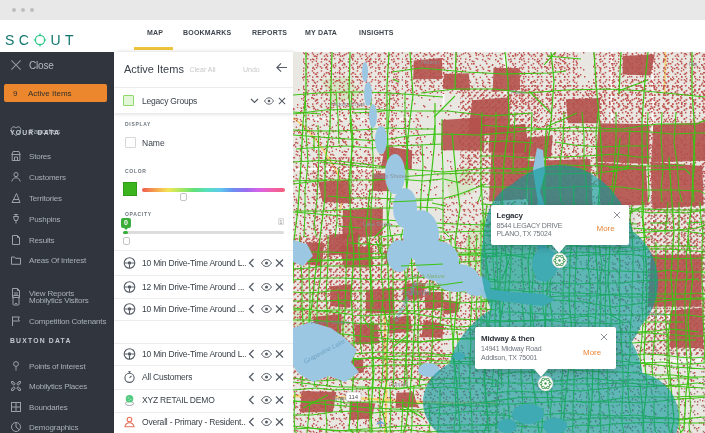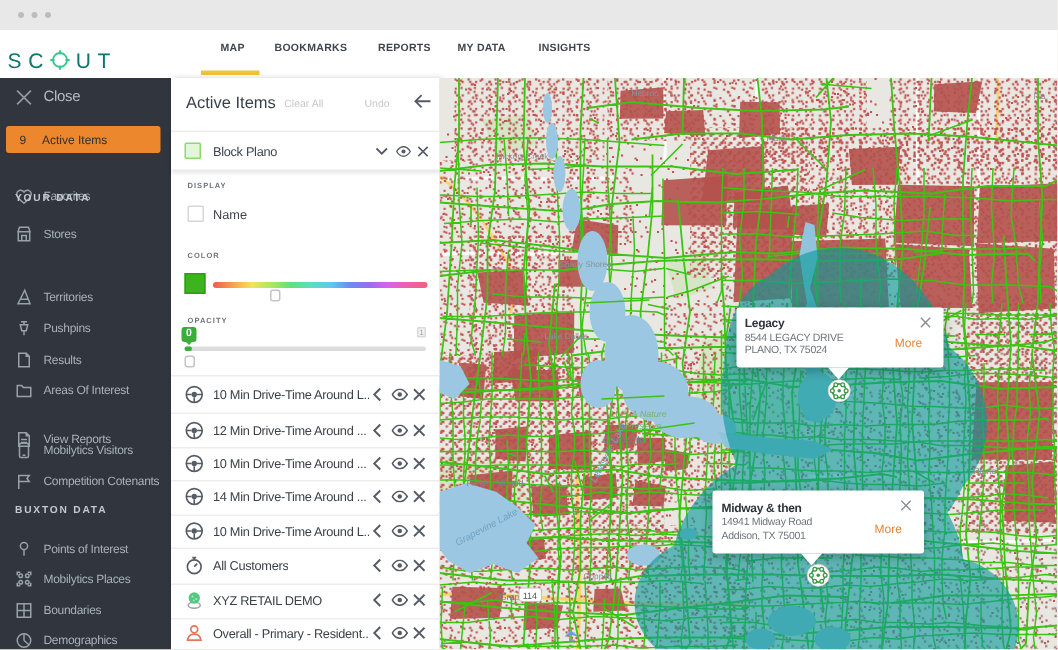--- a/index.html
+++ b/index.html
@@ -104,20 +104,27 @@
           <path d="M6 10.5C3.2 8.4 1.2 6.6 1.2 4.4 1.2 2.9 2.4 1.8 3.8 1.8 4.7 1.8 5.5 2.3 6 3.1 6.5 2.3 7.3 1.8 8.2 1.8 9.6 1.8 10.8 2.9 10.8 4.4 10.8 6.6 8.8 8.4 6 10.5Z"></path>
         </svg>
         <span class="lb">Favorites</span>
       </div>
       <div class="srow" style="top:94px;">
         <svg class="ic" width="12" height="12" viewBox="0 0 12 12" fill="none" stroke="#9aa1a9" stroke-width="1">
           <path d="M1.5 4.5h9M2 4.5L3 1.5h6l1 3M2.2 4.5v6h7.6v-6M4.5 10.5V7h3v3.5"></path>
         </svg>
         <span class="lb">Stores</span>
       </div>
+      <div class="srow" style="top:115px;">
+        <svg class="ic" width="12" height="12" viewBox="0 0 12 12" fill="none" stroke="#9aa1a9" stroke-width="1">
+          <circle cx="6" cy="3.6" r="2.1"></circle>
+          <path d="M1.8 10.5c.5-2.6 2.1-3.7 4.2-3.7s3.7 1.1 4.2 3.7"></path>
+        </svg>
+        <span class="lb">Customers</span>
+      </div>
       <div class="srow" style="top:136px;padding-left:46px;">
         <svg class="ic" width="12" height="12" viewBox="0 0 12 12" fill="none" stroke="#9aa1a9" stroke-width="1">
           <path d="M2 10.5L6.5 1.5 10 10.5H2Z M4 7.5h5"></path>
         </svg>
         <span class="lb">Territories</span>
       </div>
       <div class="srow" style="top:157px;">
         <svg class="ic" width="12" height="12" viewBox="0 0 12 12" fill="none" stroke="#9aa1a9" stroke-width="1">
           <path d="M4 1.5h4M6 1.5v2M3.5 3.5h5l-1 4h-3zM6 7.5v3"></path>
         </svg>
@@ -196,21 +203,21 @@
   <div id="panel">
     <div id="ptitle">Active Items</div>
     <span class="plink" style="left:75.5px">Clear All</span>
     <span class="plink" style="left:129px">Undo</span>
     <svg id="backarrow" viewBox="0 0 14 12">
         <path d="M13 6H2M6.5 1.5L2 6l4.5 4.5" fill="none" stroke="#555c65" stroke-width="1.3"></path>
       </svg>
     <div class="sep" style="top:35px"></div>
     <div id="bgrow">
       <span class="cb"></span>
-        <span class="lb">Block Plano</span>
+        <span class="lb">Legacy Groups</span>
       <svg class="rowicons" style="left:136px" width="9" height="6" viewBox="0 0 9 6">
           <path d="M1 1l3.5 3.5L8 1" fill="none" stroke="#555c65" stroke-width="1.2"></path>
         </svg>
       <svg class="rowicons" style="left:150px" width="10" height="8" viewBox="0 0 11 8">
           <path d="M0.5 4C2 1.6 3.6 0.5 5.5 0.5S9 1.6 10.5 4C9 6.4 7.4 7.5 5.5 7.5S2 6.4 0.5 4Z" fill="none" stroke="#555c65" stroke-width="1"></path>
           <circle cx="5.5" cy="4" r="1.5" fill="#555c65"></circle>
         </svg>
       <svg class="rowicons" style="left:164px" width="8" height="8" viewBox="0 0 9 9">
           <path d="M1 1l7 7M8 1l-7 7" fill="none" stroke="#555c65" stroke-width="1.2"></path>
         </svg>
@@ -280,38 +287,20 @@
         </svg>
         <svg class="rowicons" style="left:147px" width="11" height="8" viewBox="0 0 11 8">
           <path d="M0.5 4C2 1.6 3.6 0.5 5.5 0.5S9 1.6 10.5 4C9 6.4 7.4 7.5 5.5 7.5S2 6.4 0.5 4Z" fill="none" stroke="#555c65" stroke-width="1"></path>
           <circle cx="5.5" cy="4" r="1.5" fill="#555c65"></circle>
         </svg>
         <svg class="rowicons" style="left:161px" width="9" height="9" viewBox="0 0 9 9">
           <path d="M1 1l7 7M8 1l-7 7" fill="none" stroke="#555c65" stroke-width="1.2"></path>
         </svg>
       </div>
       <div class="sep" style="top:268.09999999999997px"></div>
-      <div class="lrow" style="top:268.1px;height:22.4px">
-        <svg class="ic" width="13" height="13" viewBox="0 0 13 13" fill="none">
-          <circle cx="6.5" cy="6.5" r="5.3" stroke="#555c65" stroke-width="1.1"></circle>
-          <path d="M1.2 6.5h3.5M8.3 6.5h3.5M6.5 8.3v3.5" stroke="#555c65" stroke-width="1.1"></path>
-          <circle cx="6.5" cy="6.5" r="1.8" fill="#555c65"></circle>
-        </svg>
-        <span class="lb">14 Min Drive-Time Around ...</span>
-        <svg class="rowicons" style="left:134px" width="7" height="10" viewBox="0 0 7 10">
-          <path d="M5.5 1L1.5 5l4 4" fill="none" stroke="#555c65" stroke-width="1.3"></path>
-        </svg>
-        <svg class="rowicons" style="left:147px" width="11" height="8" viewBox="0 0 11 8">
-          <path d="M0.5 4C2 1.6 3.6 0.5 5.5 0.5S9 1.6 10.5 4C9 6.4 7.4 7.5 5.5 7.5S2 6.4 0.5 4Z" fill="none" stroke="#555c65" stroke-width="1"></path>
-          <circle cx="5.5" cy="4" r="1.5" fill="#555c65"></circle>
-        </svg>
-        <svg class="rowicons" style="left:161px" width="9" height="9" viewBox="0 0 9 9">
-          <path d="M1 1l7 7M8 1l-7 7" fill="none" stroke="#555c65" stroke-width="1.2"></path>
-        </svg>
-      </div>
       <div class="sep" style="top:290.5px"></div>
       <div class="lrow" style="top:290.5px;height:22.4px">
         <svg class="ic" width="13" height="13" viewBox="0 0 13 13" fill="none">
           <circle cx="6.5" cy="6.5" r="5.3" stroke="#555c65" stroke-width="1.1"></circle>
           <path d="M1.2 6.5h3.5M8.3 6.5h3.5M6.5 8.3v3.5" stroke="#555c65" stroke-width="1.1"></path>
           <circle cx="6.5" cy="6.5" r="1.8" fill="#555c65"></circle>
         </svg>
         <span class="lb">10 Min Drive-Time Around L...</span>
         <svg class="rowicons" style="left:134px" width="7" height="10" viewBox="0 0 7 10">
           <path d="M5.5 1L1.5 5l4 4" fill="none" stroke="#555c65" stroke-width="1.3"></path>

